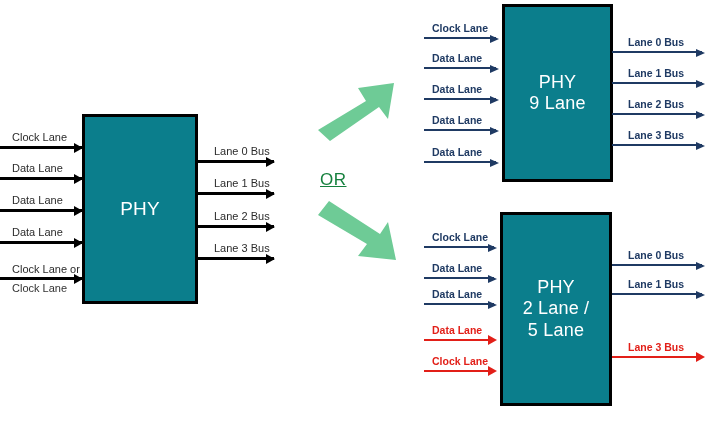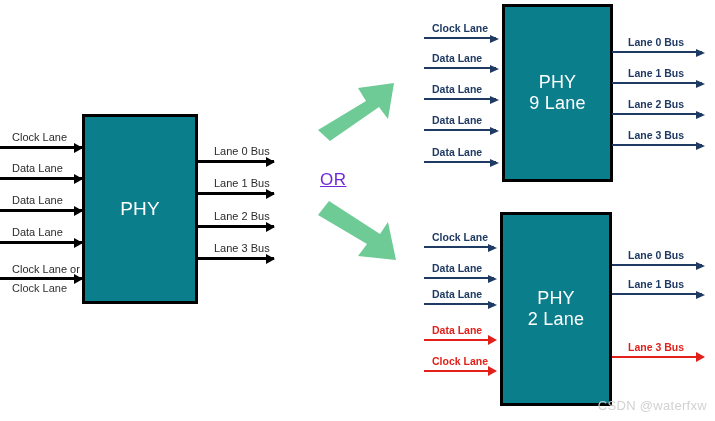--- a/index.html
+++ b/index.html
@@ -91,21 +91,21 @@
   .sig.black .lbl{ color:#2b2b2b; font-size:11px; font-weight:normal;}
 
   
   .lbl.left-al{ left:12px; }
 
   
   #or-label{
     position:absolute;
     left:320px; top:170px;
     font-size:17px;
-    color:#6d28d9;
+    color:#15803d;
     letter-spacing:.5px;
     text-decoration:underline;
   }
 
   
   .green-arrow{ position:absolute; }
 
   
   #watermark{
     position:absolute;
@@ -230,21 +230,22 @@
     <div class="lbl" style="left:16px;">Lane 2 Bus</div>
   </div>
   <div class="sig navy" style="left:612px; top:145px; width:98px;">
     <div class="shaft" style="width:90px;"></div>
     <div class="head" style="left:84px;"></div>
     <div class="lbl" style="left:16px;">Lane 3 Bus</div>
   </div>
 
   <div class="phy-block" id="phy-2lane">
     <span class="phy-line">PHY</span>
-    <span class="phy-line">2 Lane</span>
+    <span class="phy-line">2 Lane /</span>
+    <span class="phy-line">5 Lane</span>
   </div>
 
   <div class="sig navy" style="left:424px; top:247px; width:78px;">
     <div class="shaft" style="width:70px;"></div>
     <div class="head" style="left:64px;"></div>
     <div class="lbl" style="left:8px;">Clock Lane</div>
   </div>
   <div class="sig navy" style="left:424px; top:278px; width:78px;">
     <div class="shaft" style="width:70px;"></div>
     <div class="head" style="left:64px;"></div>
@@ -275,15 +276,14 @@
     <div class="shaft" style="width:90px;"></div>
     <div class="head" style="left:84px;"></div>
     <div class="lbl" style="left:16px;">Lane 1 Bus</div>
   </div>
   <div class="sig red" style="left:612px; top:357px; width:98px;">
     <div class="shaft" style="width:90px;"></div>
     <div class="head" style="left:84px;"></div>
     <div class="lbl" style="left:16px;">Lane 3 Bus</div>
   </div>
 
-  <div id="watermark">CSDN @waterfxw</div>
 
 </div>
 
 </body></html>

